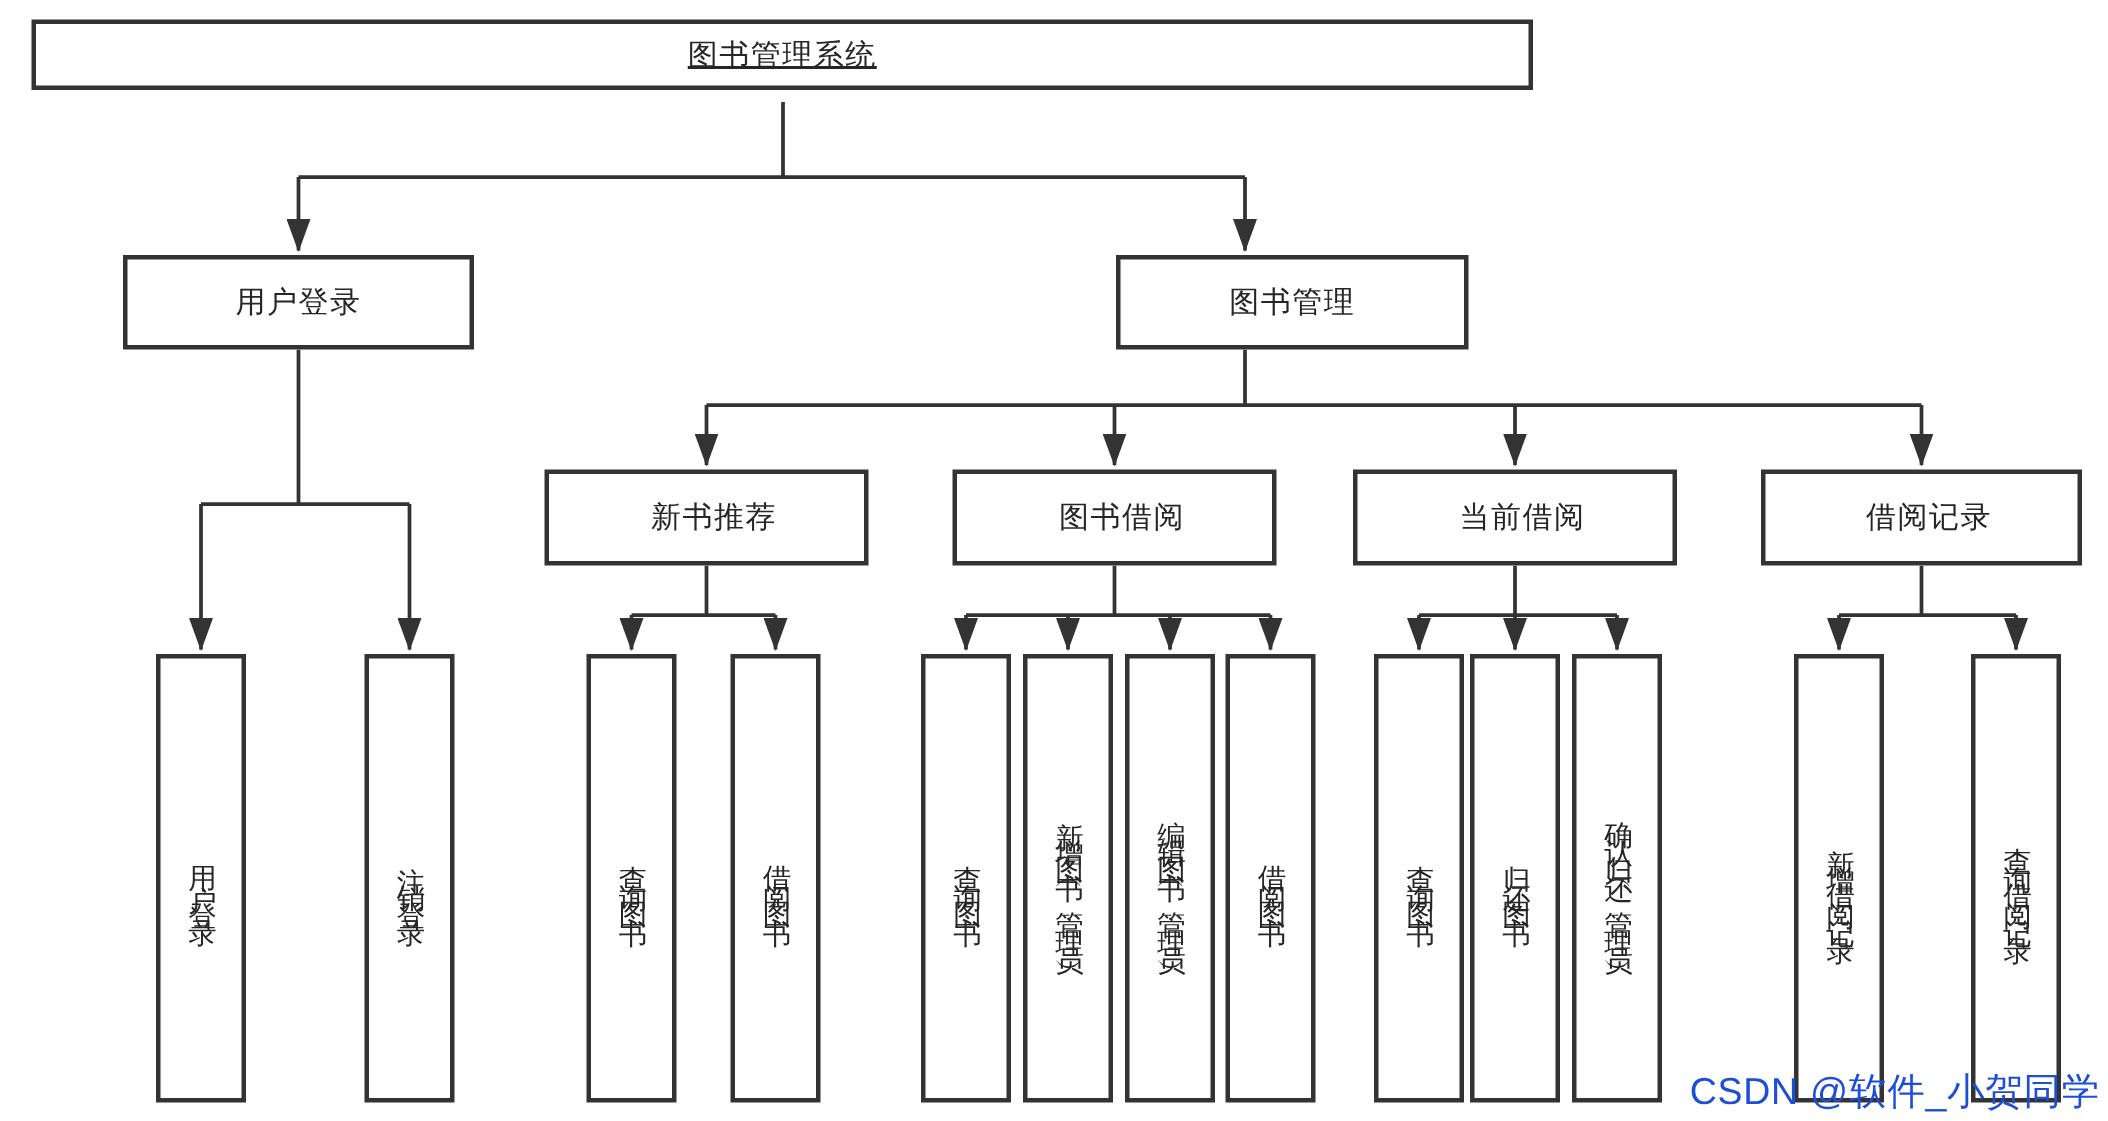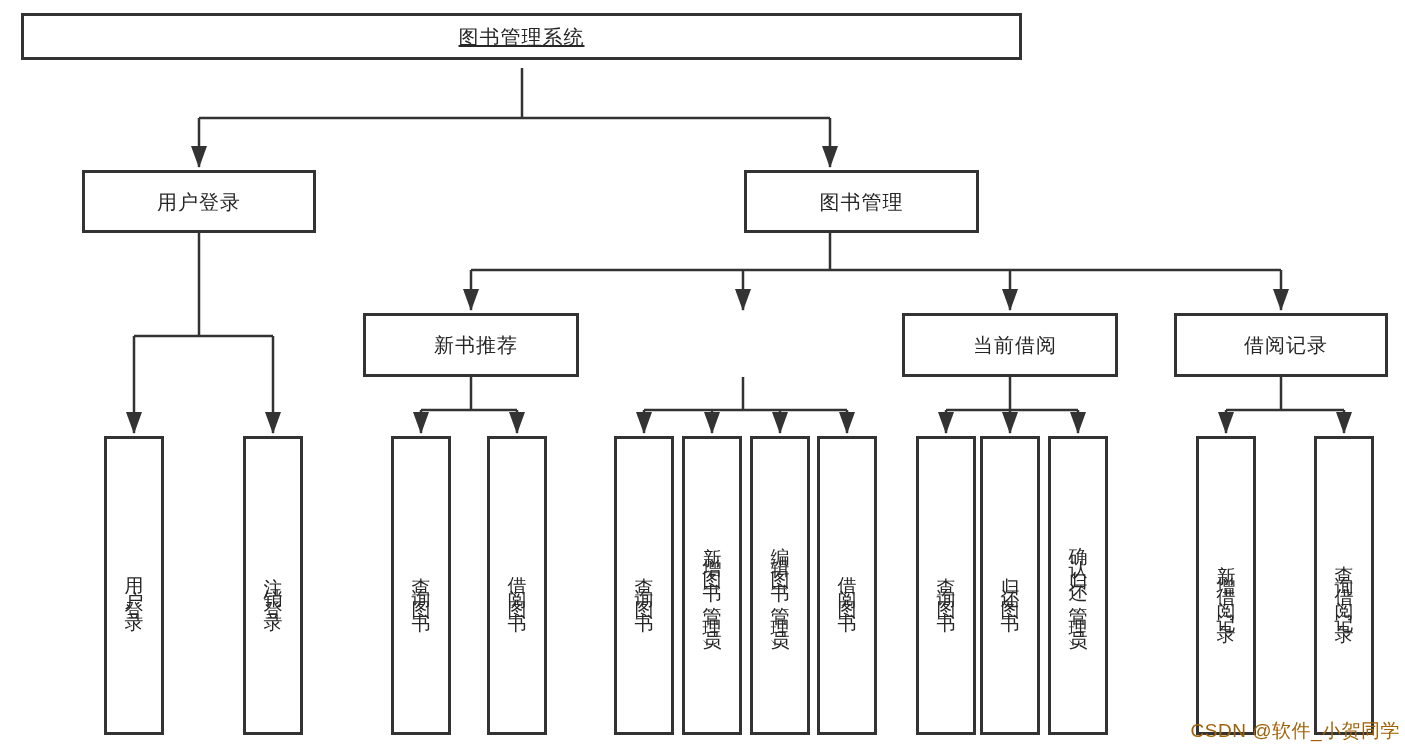--- a/index.html
+++ b/index.html
@@ -69,22 +69,22 @@
   .leaf-9  { left: 916px; }
   .leaf-10 { left: 980px; }
   .leaf-11 { left: 1048px; }
   .leaf-12 { left: 1196px; }
   .leaf-13 { left: 1314px; }
   .leaf.long { letter-spacing: 12px; }
   .watermark {
     position: absolute;
     right: 5px;
     bottom: 3px;
-    font-size: 19px;
-    color: #a16207;
+    font-size: 25px;
+    color: #1d4ed8;
     letter-spacing: 0.5px;
     background: transparent;
     white-space: nowrap;
   }
 </style>
 </head>
 <body>
 
 <div class="stage">
 
@@ -137,20 +137,21 @@
       <path d="M1344,410 V433" marker-end="url(#arrowhead)"></path>
     </g>
   </svg>
 
   <div class="node root h-label">图书管理系统</div>
 
   <div class="node lvl2 h-label n-user-login">用户登录</div>
   <div class="node lvl2 h-label n-book-mgmt">图书管理</div>
 
   <div class="node lvl3 h-label n-new-book">新书推荐</div>
+  <div class="node lvl3 h-label n-book-borrow">图书借阅</div>
   <div class="node lvl3 h-label n-borrow-records">借阅记录</div>
   <div class="node lvl3 h-label n-current-borrow">当前借阅</div>
 
   <div class="node leaf leaf-1">用户登录</div>
   <div class="node leaf leaf-2">注销登录</div>
 
   <div class="node leaf leaf-3">查询图书</div>
   <div class="node leaf leaf-4">借阅图书</div>
 
   <div class="node leaf leaf-5">查询图书</div>

